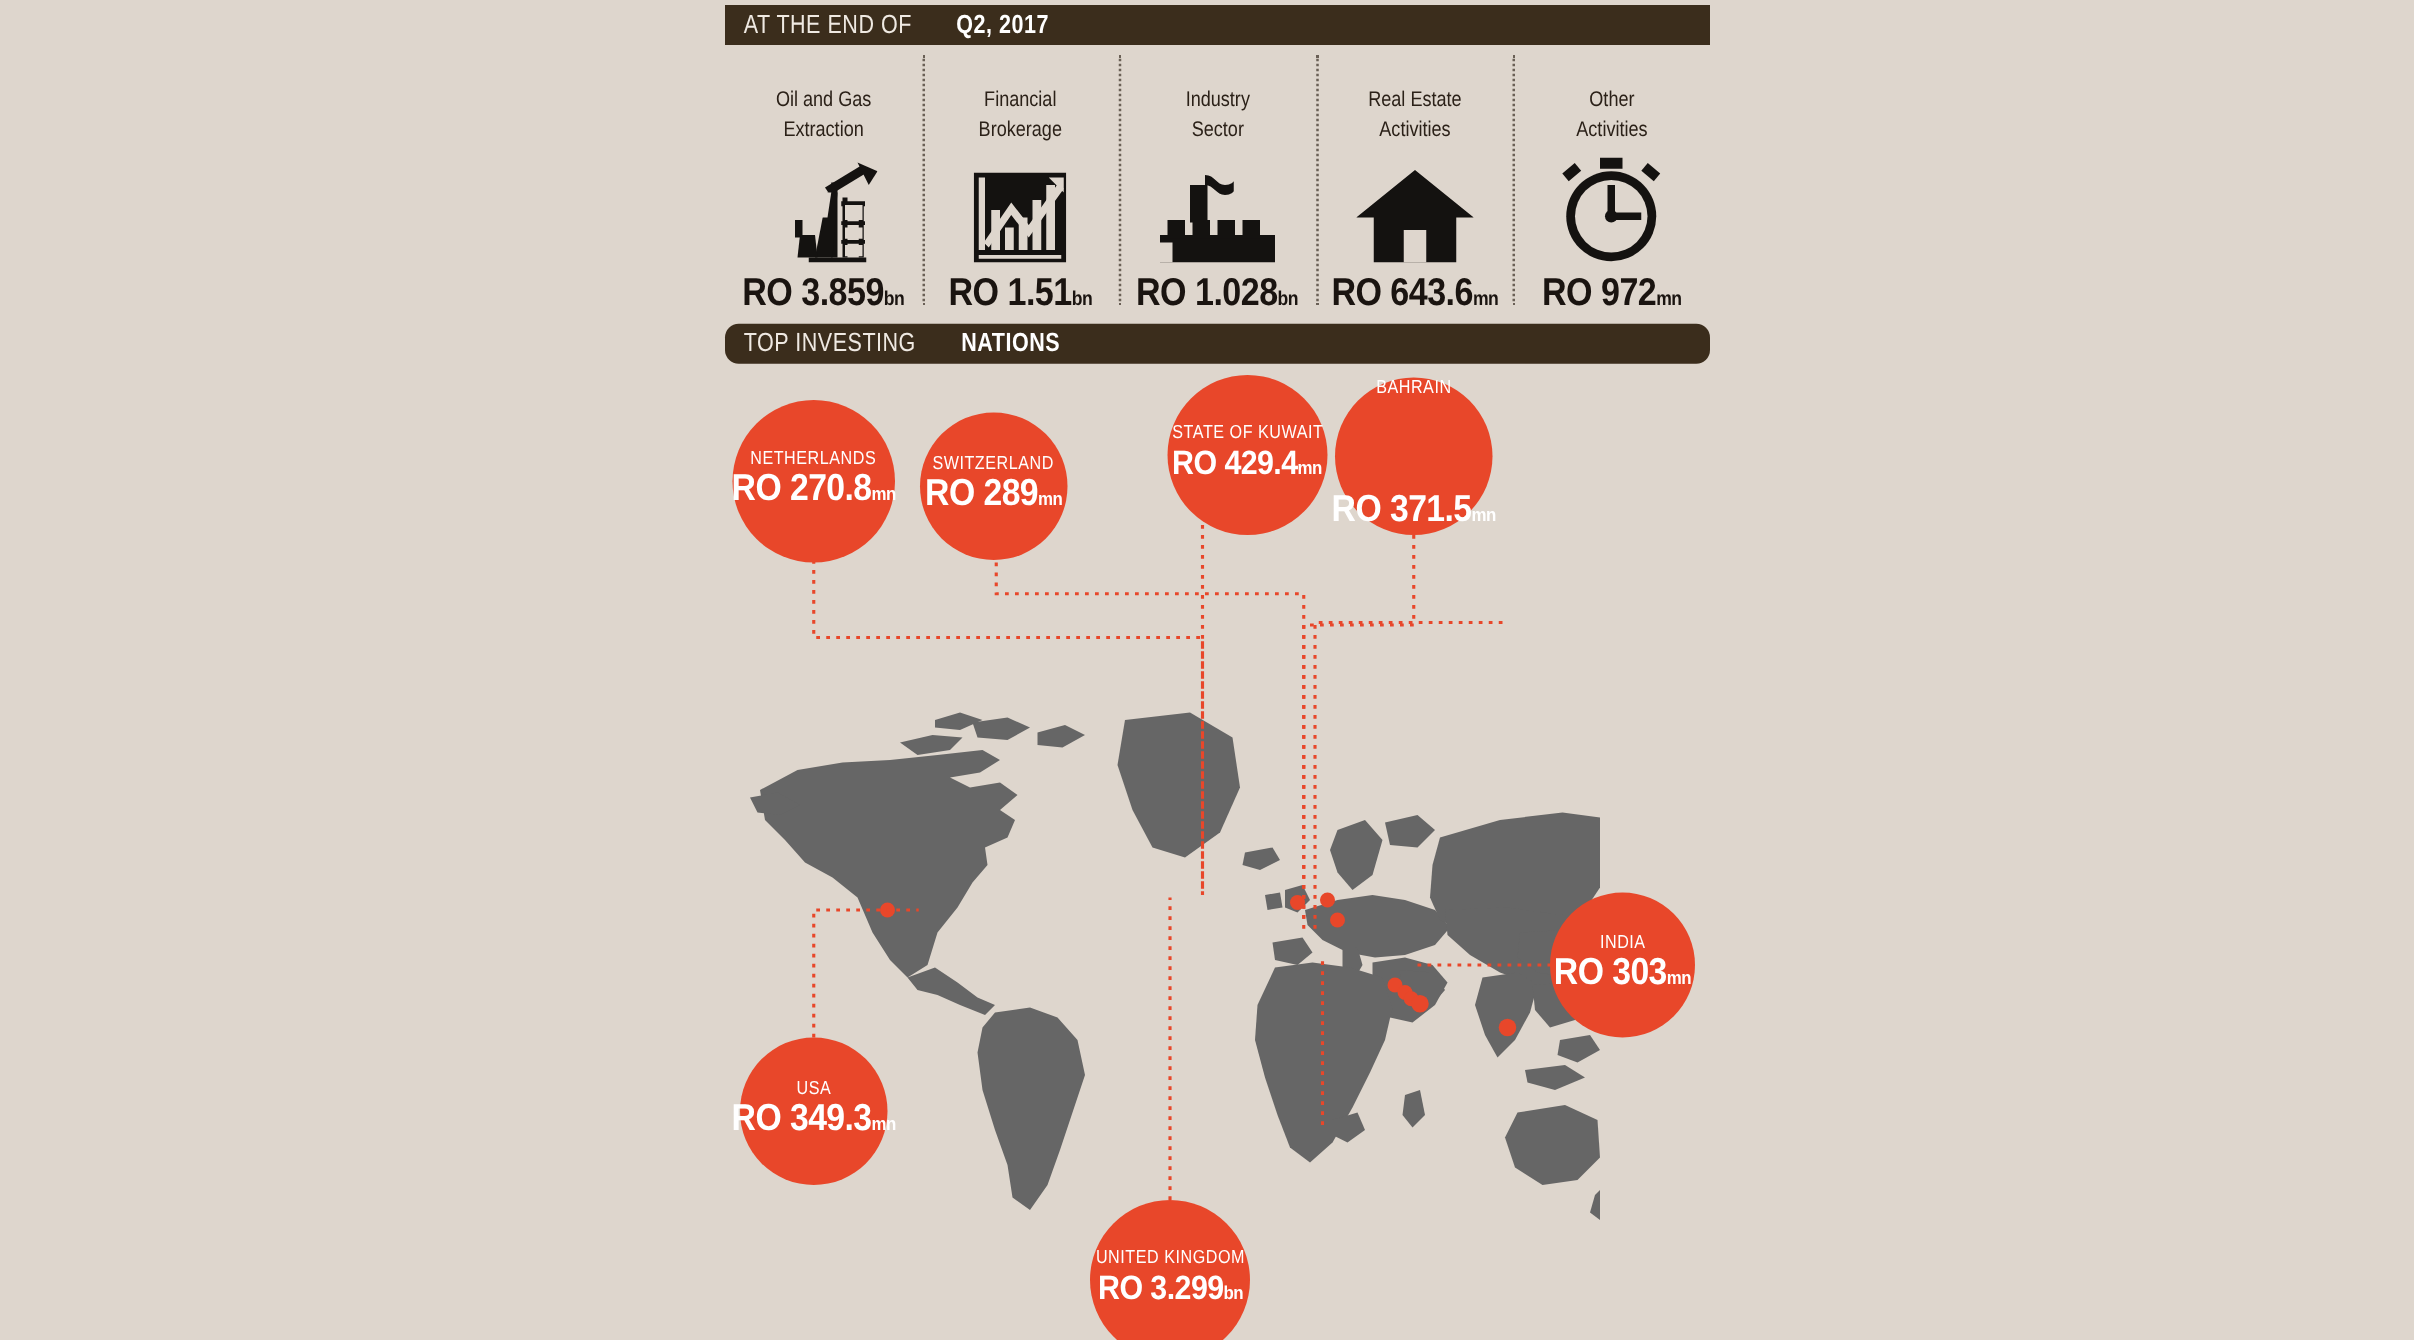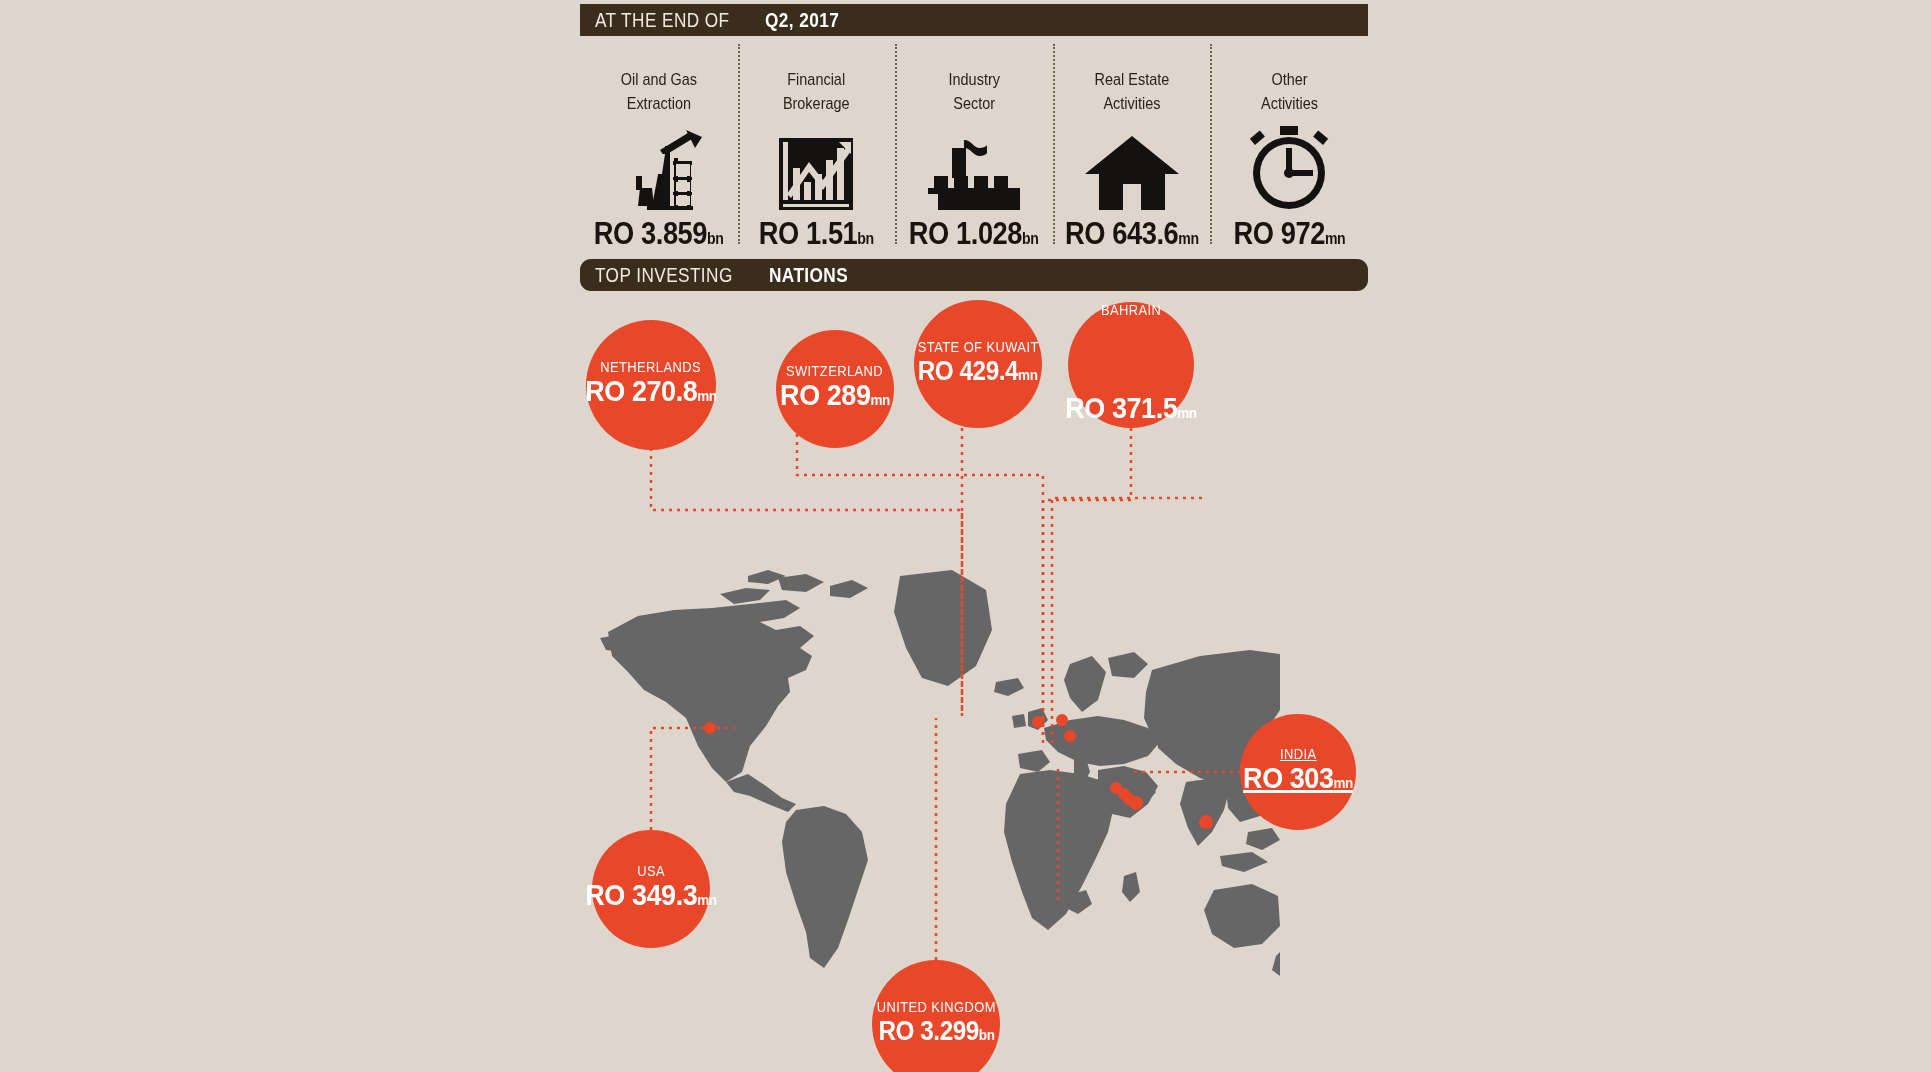--- a/index.html
+++ b/index.html
@@ -347,43 +347,43 @@
     </g>
   </svg>
 
   <div class="bubble" style="left:586px;top:320px;width:130px;height:130px;">
     <div class="b-name">NETHERLANDS</div>
     <div class="b-val">
       <span>RO 270.8</span><span class="unit">mn</span>
     </div>
   </div>
 
-  <div class="bubble" style="left:776px;top:330px;width:118px;height:118px;">
+  <div class="bubble" style="left:736px;top:330px;width:118px;height:118px;">
     <div class="b-name">SWITZERLAND</div>
     <div class="b-val">
       <span>RO 289</span><span class="unit">mn</span>
     </div>
   </div>
 
-  <div class="bubble small" style="left:914px;top:300px;width:128px;height:128px;text-align:right;">
+  <div class="bubble small" style="left:934px;top:300px;width:128px;height:128px;text-align:right;">
     <div class="b-name">STATE OF KUWAIT</div>
     <div class="b-val">
       <span>RO 429.4</span><span class="unit">mn</span>
     </div>
   </div>
 
   <div class="bubble" style="left:1068px;top:302px;width:126px;height:126px;justify-content:space-between;">
     <div class="b-name">BAHRAIN</div>
     <div class="b-val">
       <span>RO 371.5</span><span class="unit">mn</span>
     </div>
   </div>
 
 
-  <div class="bubble" style="left:1240px;top:714px;width:116px;height:116px;text-decoration:underline;">
+  <div class="bubble" style="left:1240px;top:714px;width:116px;height:116px;">
     <div class="b-name">INDIA</div>
     <div class="b-val">
       <span>RO 303</span><span class="unit">mn</span>
     </div>
   </div>
 
   <div class="bubble" style="left:592px;top:830px;width:118px;height:118px;">
     <div class="b-name">USA</div>
     <div class="b-val">
       <span>RO 349.3</span><span class="unit">mn</span>

